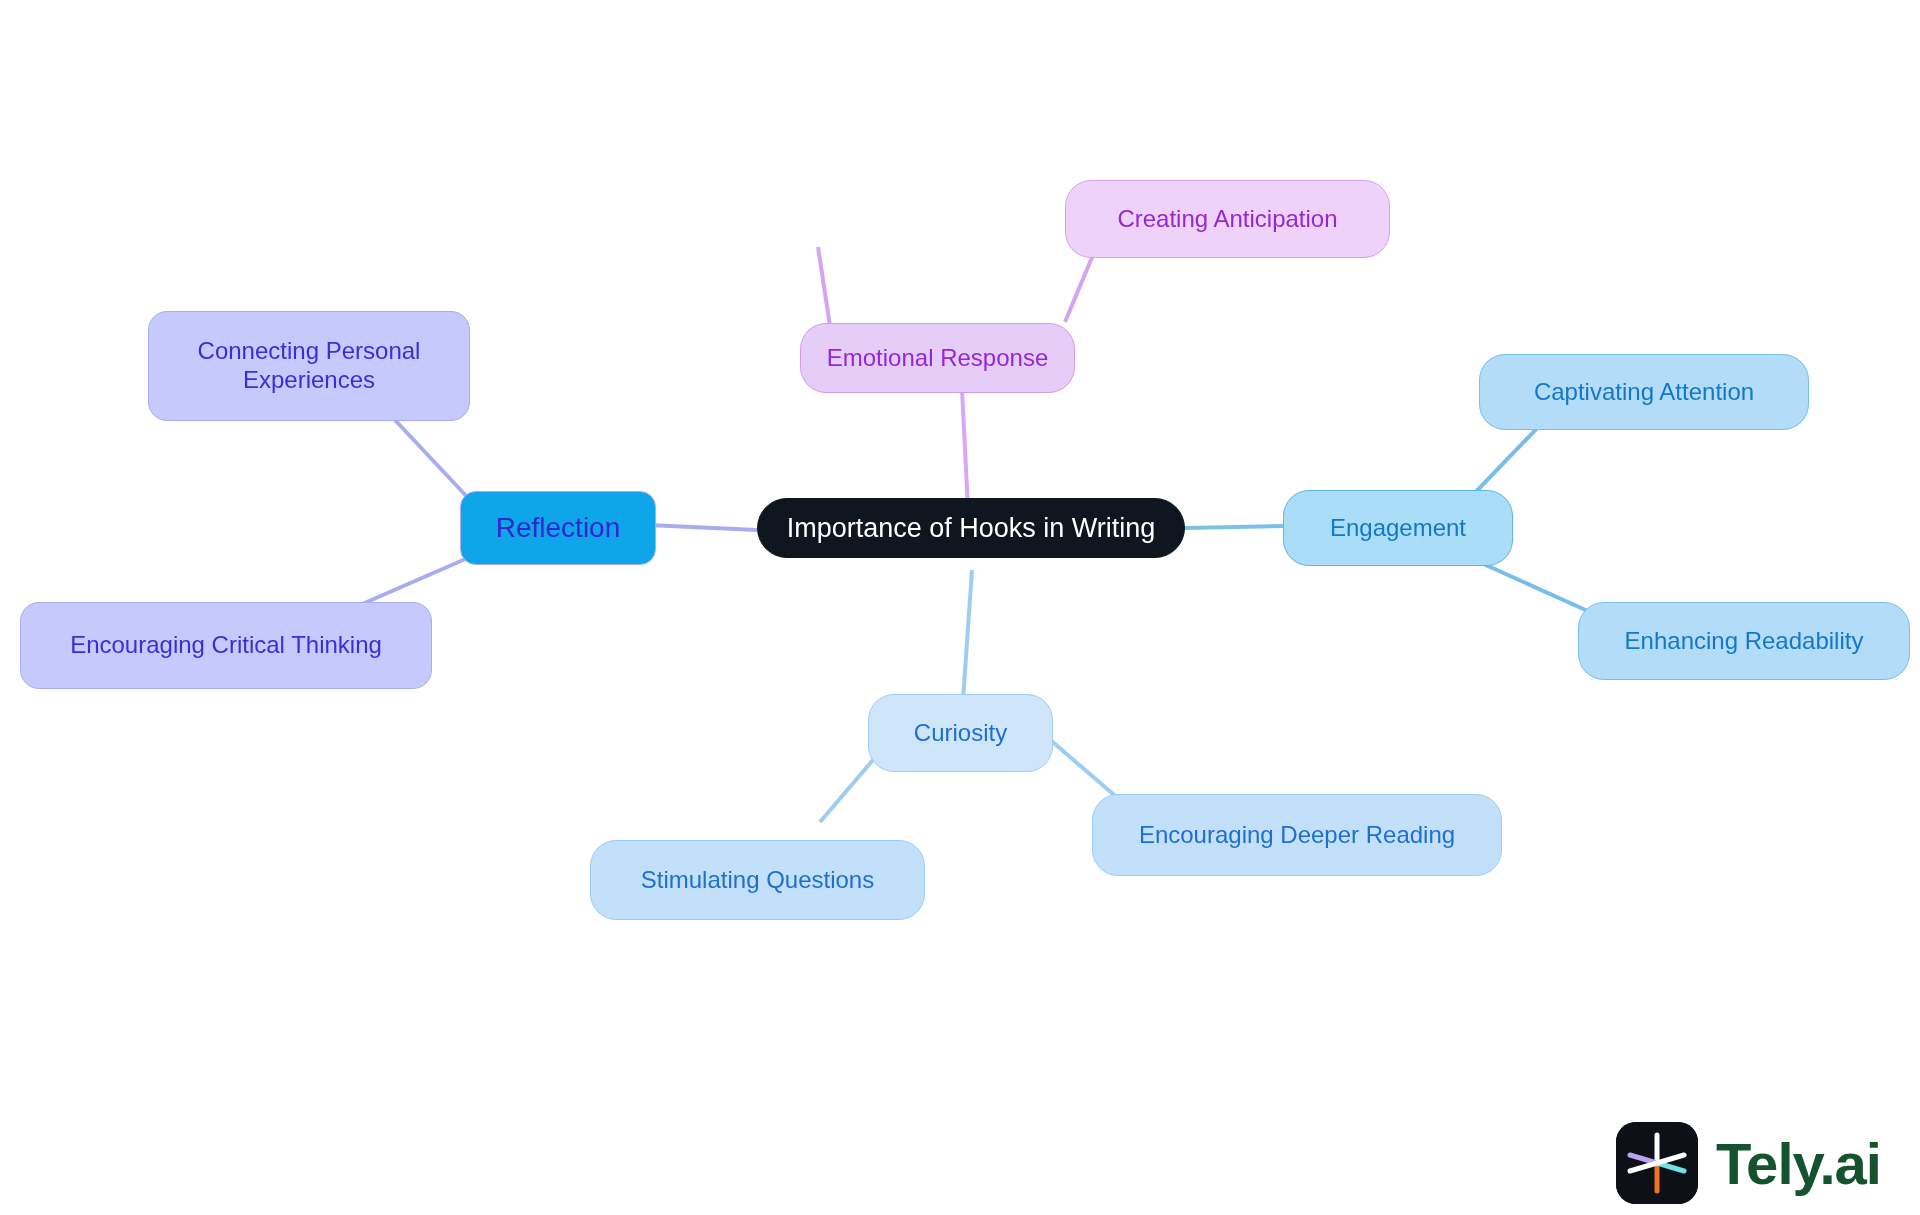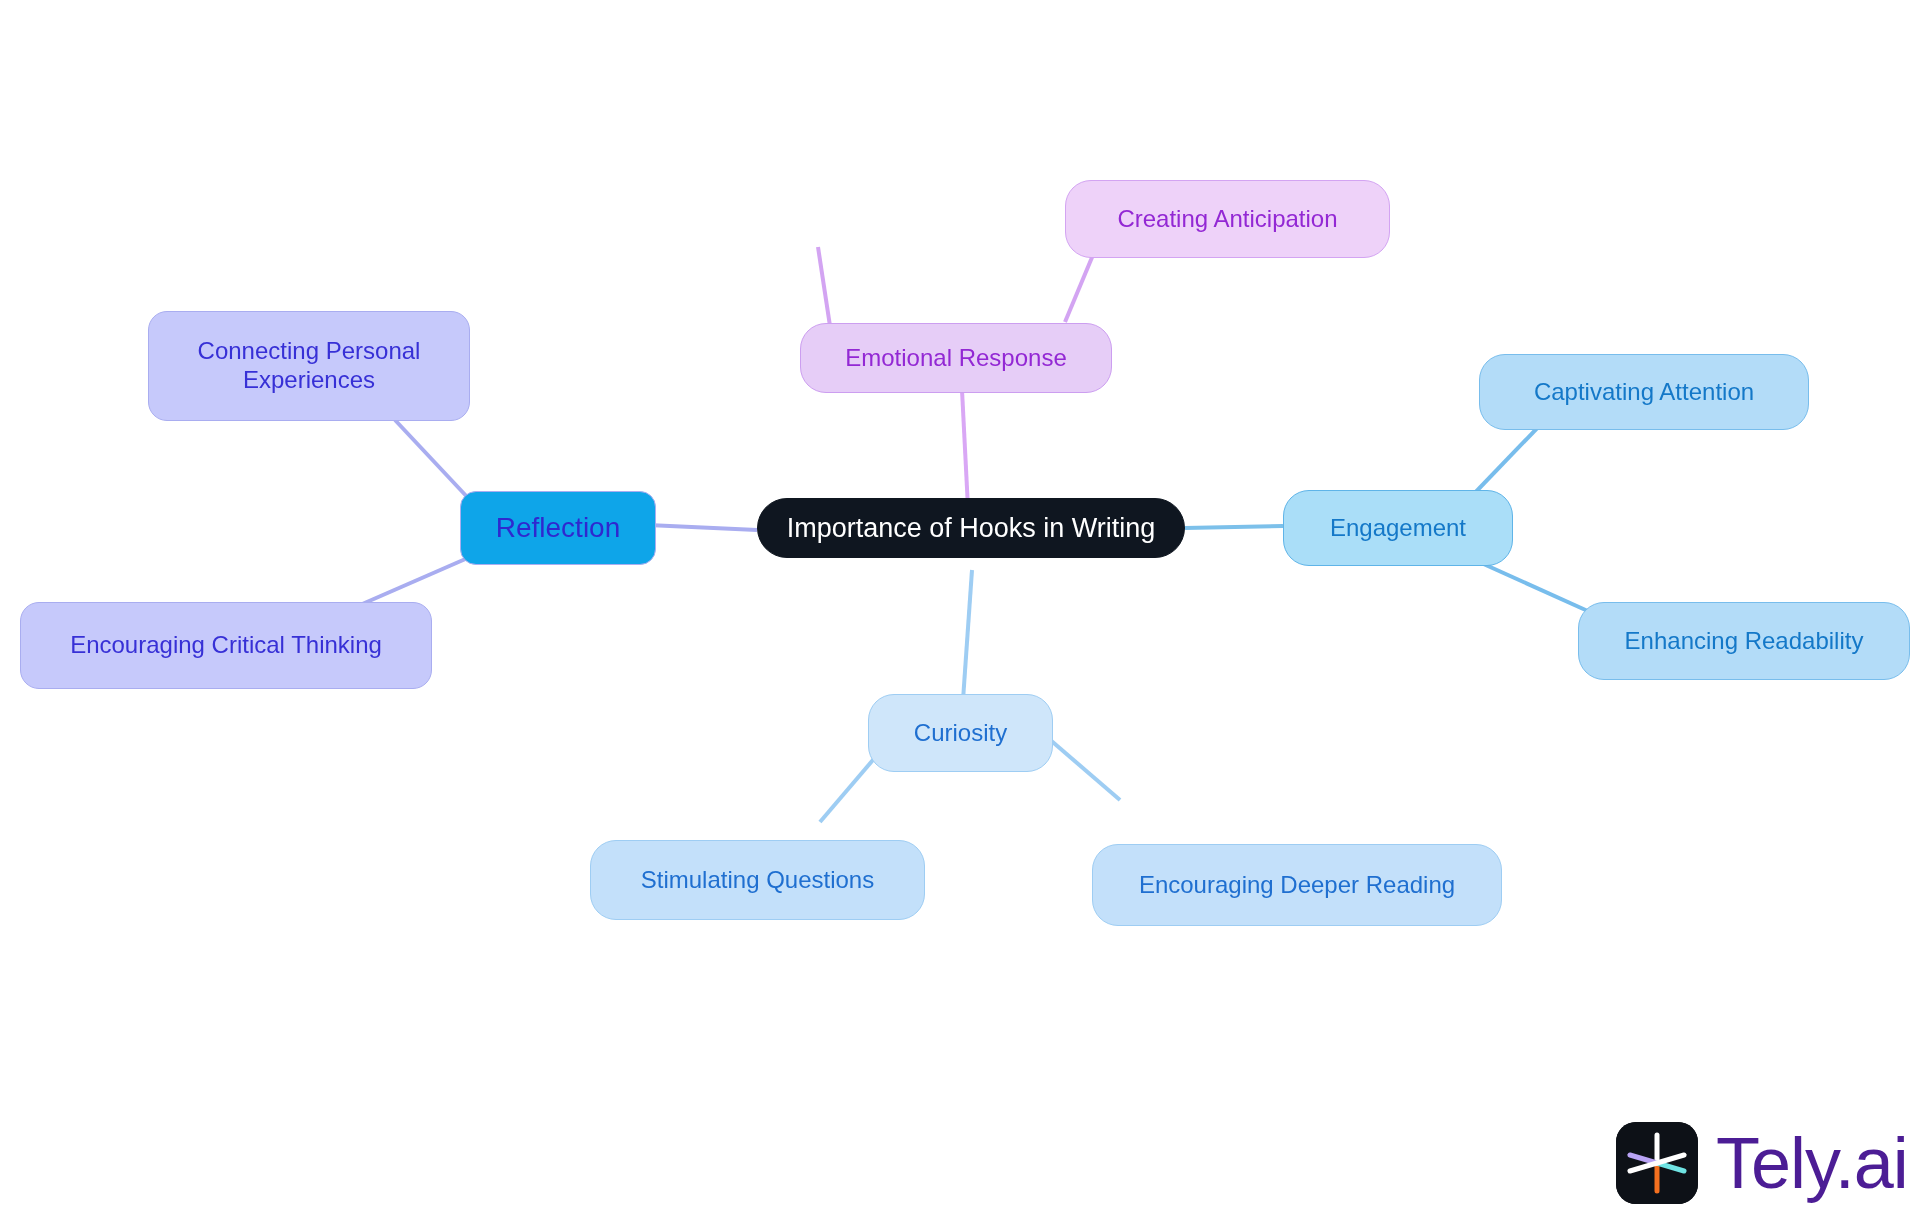--- a/index.html
+++ b/index.html
@@ -119,24 +119,25 @@
   }
   #logo-mark {
     width: 82px;
     height: 82px;
     border-radius: 20px;
     background: #0d1117;
     position: relative;
     flex: none;
   }
   #logo-word {
-    font-size: 72px;
-    color: #4c1d95;
+    font-size: 58px;
+    color: #14532d;
     letter-spacing: -1px;
     font-family: "Liberation Sans", sans-serif;
+    font-weight: bold;
   }
 </style>
 </head>
 <body>
 
 <div id="canvas">
 
   <svg id="edge-layer" viewBox="0 0 1920 1215" preserveAspectRatio="none">
 
     <line x1="968" y1="508" x2="962" y2="390" stroke="#d9a7f5" stroke-width="4"></line>
@@ -152,21 +153,21 @@
 
     <line x1="1468" y1="500" x2="1545" y2="420" stroke="#78bdec" stroke-width="4"></line>
     <line x1="1468" y1="557" x2="1590" y2="612" stroke="#78bdec" stroke-width="4"></line>
 
     <line x1="890" y1="740" x2="820" y2="822" stroke="#9ecdf3" stroke-width="4"></line>
     <line x1="1048" y1="738" x2="1120" y2="800" stroke="#9ecdf3" stroke-width="4"></line>
   </svg>
 
   <div class="node node-root" style="left:757px; top:498px; width:428px; height:60px;">Importance of Hooks in Writing</div>
 
-  <div class="node node-purple-branch" style="left:800px; top:323px; width:312px; height:70px;text-align:center;">Emotional Response</div>
+  <div class="node node-purple-branch" style="left:800px; top:323px; width:275px; height:70px;text-align:center;">Emotional Response</div>
 
 
   <div class="node node-purple-leaf" style="left:1065px; top:180px; width:325px; height:78px;">Creating Anticipation</div>
 
   <div class="node node-indigo-branch" style="left:460px; top:491px; width:196px; height:74px;">Reflection</div>
 
   <div class="node node-indigo-leaf" style="left:148px; top:311px; width:322px; height:110px;">Connecting Personal
 Experiences</div>
 
   <div class="node node-indigo-leaf" style="left:20px; top:602px; width:412px; height:87px;">Encouraging Critical Thinking</div>
@@ -174,21 +175,21 @@
   <div class="node node-blue-branch" style="left:1283px; top:490px; width:230px; height:76px;text-align:center;">Engagement</div>
 
   <div class="node node-blue-leaf" style="left:1479px; top:346px; width:330px; height:76px;margin-top:8px;">Captivating Attention</div>
 
   <div class="node node-blue-leaf" style="left:1578px; top:602px; width:332px; height:78px;">Enhancing Readability</div>
 
   <div class="node node-lblue-branch" style="left:868px; top:694px; width:185px; height:78px;">Curiosity</div>
 
   <div class="node node-lblue-leaf" style="left:590px; top:840px; width:335px; height:80px;">Stimulating Questions</div>
 
-  <div class="node node-lblue-leaf" style="left:1092px; top:844px; width:410px; height:82px;">Encouraging Deeper Reading</div>
+  <div class="node node-lblue-leaf" style="left:1092px; top:794px; width:410px; height:82px;">Encouraging Deeper Reading</div>
 
   <div id="logo">
     <div id="logo-mark">
       <svg viewBox="0 0 82 82" width="82" height="82">
         <rect x="0" y="0" width="82" height="82" rx="20" fill="#0d1117"></rect>
         <line x1="41" y1="13" x2="41" y2="41" stroke="#ffffff" stroke-width="5" stroke-linecap="round"></line>
         <line x1="41" y1="41" x2="41" y2="69" stroke="#f4701f" stroke-width="5" stroke-linecap="round"></line>
         <line x1="14" y1="33" x2="41" y2="41" stroke="#b9a3f5" stroke-width="5" stroke-linecap="round"></line>
         <line x1="41" y1="41" x2="68" y2="49" stroke="#6fe3e3" stroke-width="5" stroke-linecap="round"></line>
         <line x1="14" y1="49" x2="41" y2="41" stroke="#ffffff" stroke-width="5" stroke-linecap="round"></line>

